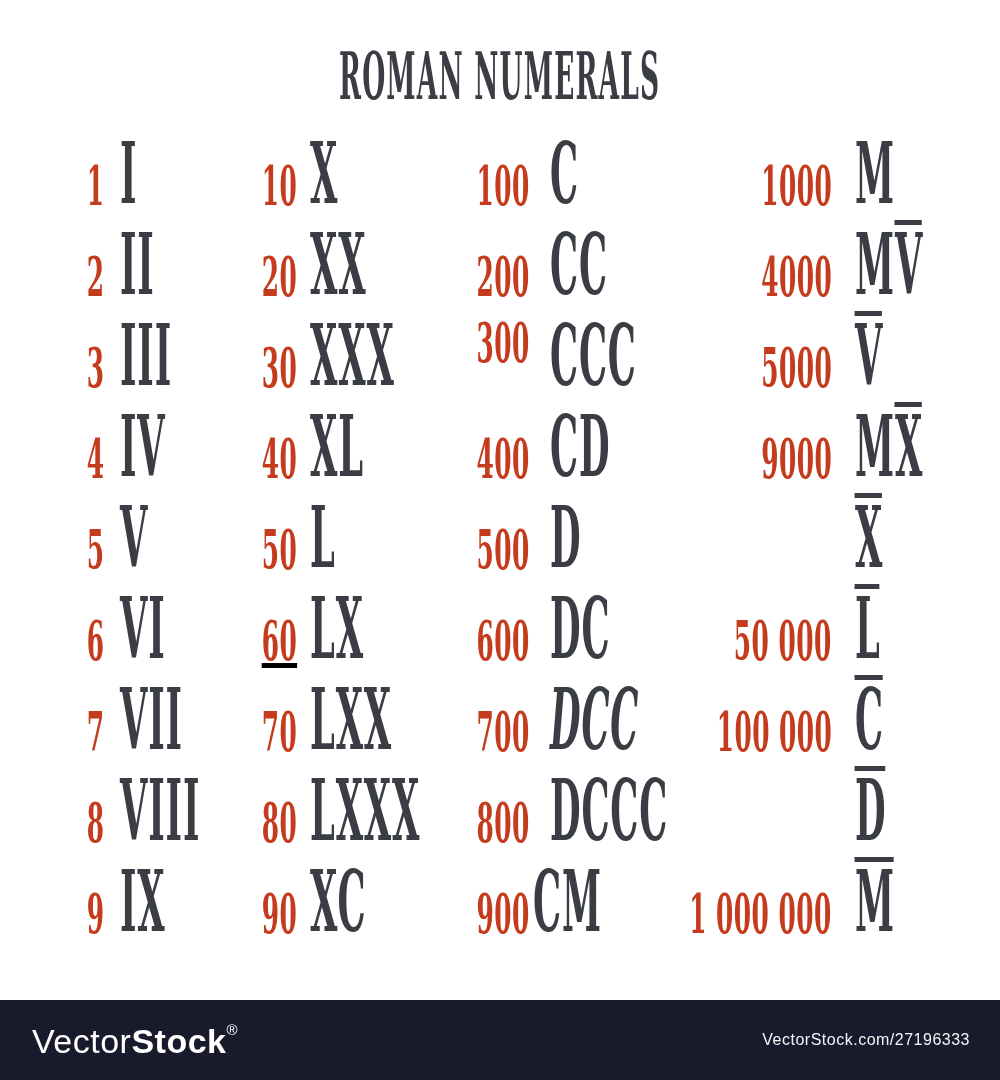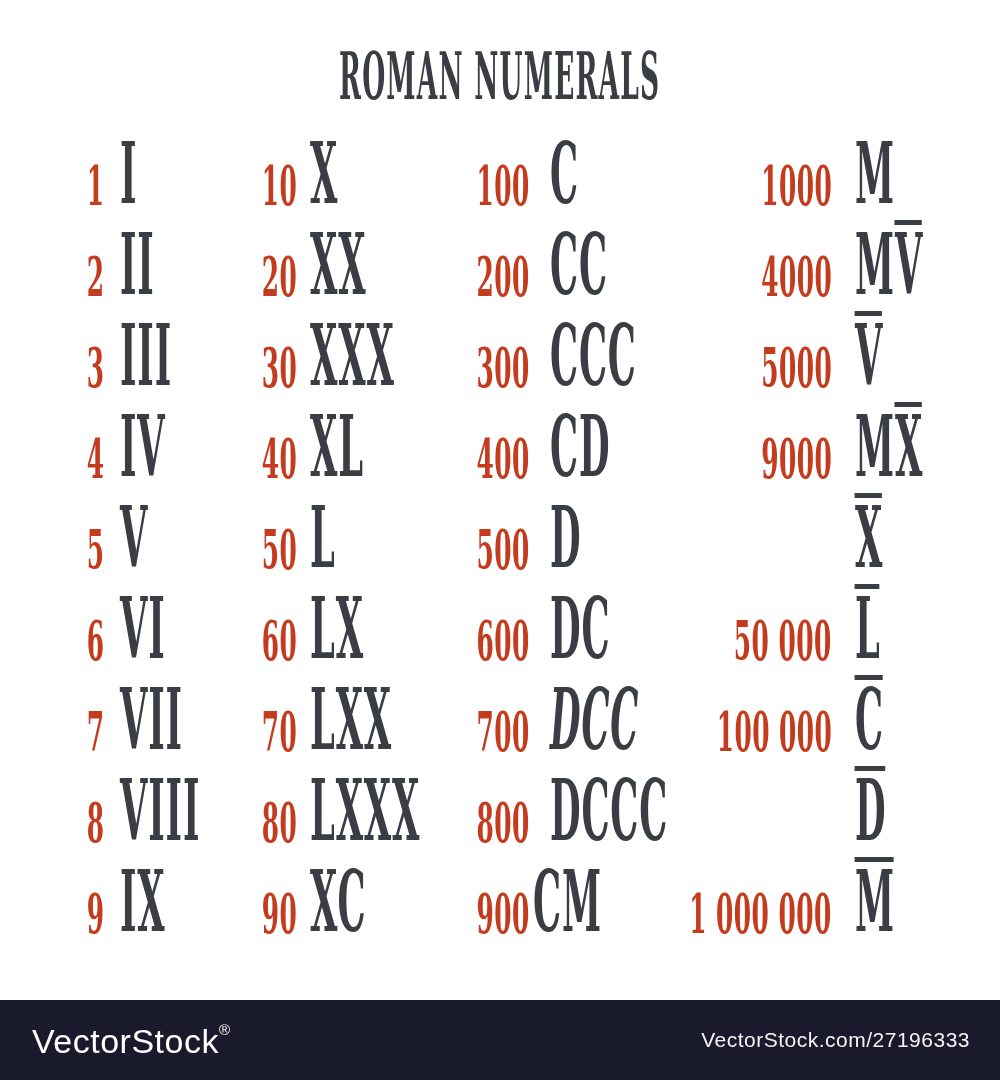--- a/index.html
+++ b/index.html
@@ -77,23 +77,23 @@
   
   .banner{
     position:absolute;left:0;bottom:0;
     width:1000px;height:80px;
     background:#191a2b;
     display:flex;align-items:center;justify-content:space-between;
     padding:0 30px 0 32px;box-sizing:border-box;
   }
   .logo{color:#ffffff;font-size:34px;line-height:1;white-space:nowrap;}
   .logo .light{font-weight:400;letter-spacing:0.5px;}
-  .logo .bold{font-weight:400;letter-spacing:0.5px;}
+  .logo .bold{font-weight:700;letter-spacing:0.5px;}
   .logo .reg{font-size:15px;vertical-align:18px;font-weight:400;}
-  .url{color:#f4f4f6;font-size:21px;font-weight:400;letter-spacing:0.5px;white-space:nowrap;}
+  .url{color:#f4f4f6;font-size:16px;font-weight:400;letter-spacing:0.5px;white-space:nowrap;}
 </style>
 </head>
 <body>
 
 <div class="page">
 
   <h1 class="title"><span class="title-text">ROMAN NUMERALS</span></h1>
 
   <div class="grid">
       <div class="cell value-cell" style="grid-area: 1 / 1;">
@@ -173,21 +173,21 @@
       </div>
       <div class="cell numeral-cell c2" style="grid-area: 4 / 4;">
         <span class="roman"><span class="part">XL</span></span>
       </div>
       <div class="cell value-cell" style="grid-area: 5 / 3;">
         <span class="num">50</span>
       </div>
       <div class="cell numeral-cell c2" style="grid-area: 5 / 4;">
         <span class="roman"><span class="part">L</span></span>
       </div>
-      <div class="cell value-cell" style="grid-area: 6 / 3;">
+      <div class="cell value-cell" style="grid-area: 6 / 3; text-decoration: underline;">
         <span class="num">60</span>
       </div>
       <div class="cell numeral-cell c2" style="grid-area: 6 / 4;">
         <span class="roman"><span class="part">LX</span></span>
       </div>
       <div class="cell value-cell" style="grid-area: 7 / 3;">
         <span class="num">70</span>
       </div>
       <div class="cell numeral-cell c2" style="grid-area: 7 / 4;">
         <span class="roman"><span class="part">LXX</span></span>
@@ -209,21 +209,21 @@
       </div>
       <div class="cell numeral-cell c3" style="grid-area: 1 / 6;">
         <span class="roman"><span class="part">C</span></span>
       </div>
       <div class="cell value-cell" style="grid-area: 2 / 5;">
         <span class="num">200</span>
       </div>
       <div class="cell numeral-cell c3" style="grid-area: 2 / 6;">
         <span class="roman"><span class="part">CC</span></span>
       </div>
-      <div class="cell value-cell" style="grid-area: 3 / 5;">
+      <div class="cell value-cell" style="grid-area: 3 / 5; align-items: center;">
         <span class="num">300</span>
       </div>
       <div class="cell numeral-cell c3" style="grid-area: 3 / 6;">
         <span class="roman"><span class="part">CCC</span></span>
       </div>
       <div class="cell value-cell" style="grid-area: 4 / 5;">
         <span class="num">400</span>
       </div>
       <div class="cell numeral-cell c3" style="grid-area: 4 / 6;">
         <span class="roman"><span class="part">CD</span></span>

